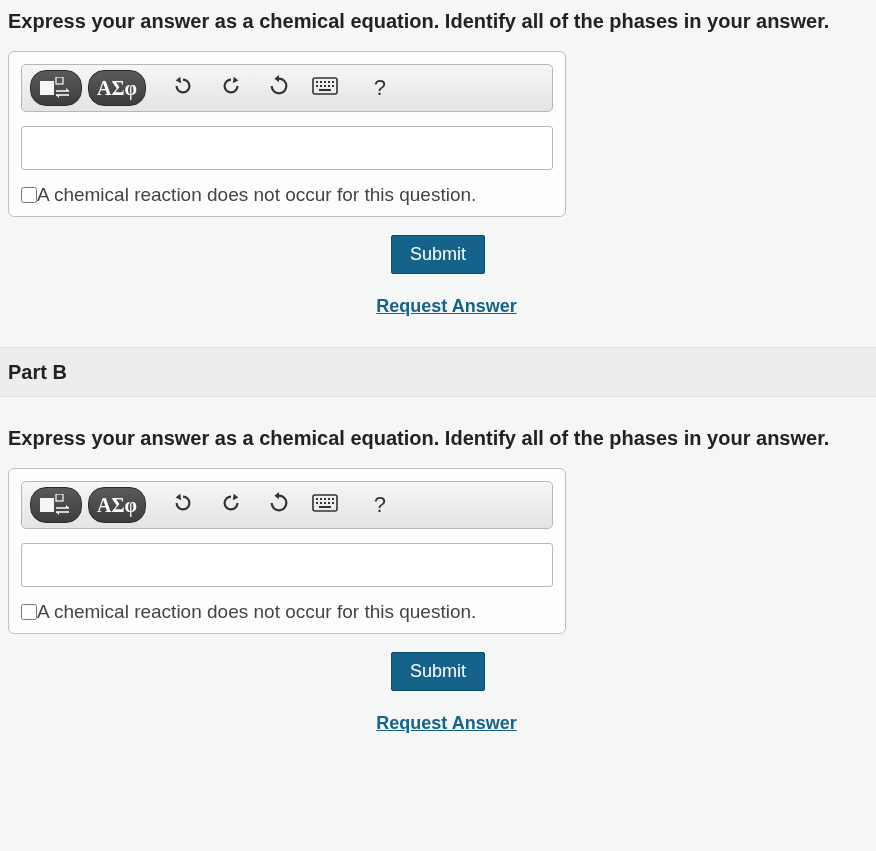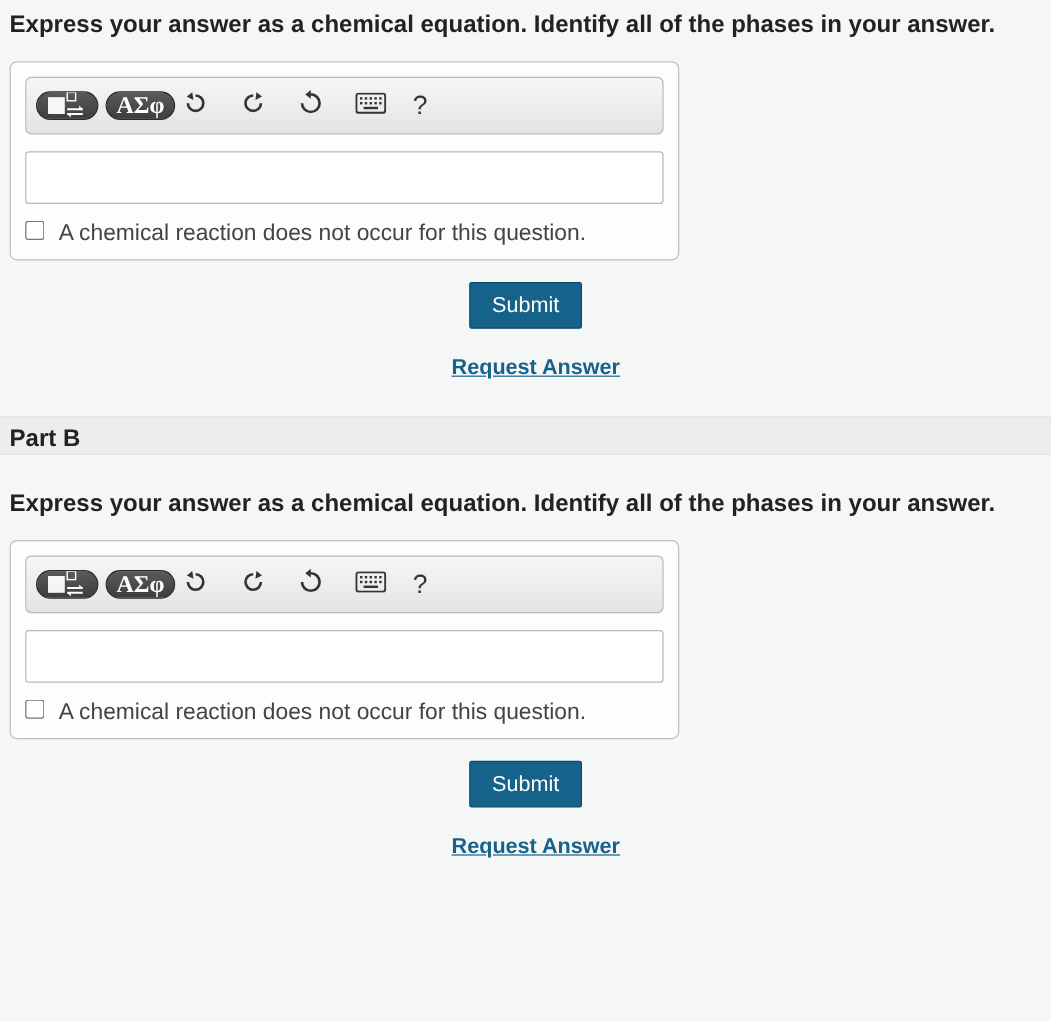--- a/index.html
+++ b/index.html
@@ -35,26 +35,26 @@
     border: 1px solid #b8b8b8;
     border-radius: 5px;
     height: 48px;
     display: flex;
     align-items: center;
     padding: 0 8px;
     gap: 6px;
     margin-bottom: 14px;
   }
   .tbtn {
-    height: 24px;
+    height: 36px;
     min-width: 40px;
     border-radius: 16px;
     display: flex;
     align-items: center;
-    justify-content: flex-start;
+    justify-content: flex-end;
     font-size: 18px;
     cursor: pointer;
     color: #333;
   }
   .tbtn-dark {
     background: linear-gradient(#5a5a5a,#3d3d3d);
     border: 1px solid #2a2a2a;
     color: #fff;
     padding: 0 8px;
     font-weight: 600;
@@ -70,21 +70,22 @@
     height: 44px;
     border: 1px solid #b8b8b8;
     border-radius: 3px;
     background: #fff;
     padding: 6px 8px;
     font-size: 16px;
     margin-bottom: 14px;
   }
   .checkbox-row {
     display: flex;
-    gap: 12px;
+    align-items: center;
+    gap: 0;
     font-size: 19px;
     color: #444;
   }
   .checkbox-row input[type=checkbox]{
     width: 16px; height:16px;
   }
   .action-row {
     display: flex;
     align-items: center;
     gap: 22px;
@@ -110,26 +111,26 @@
     margin-left: 17px;
   }
   .part-header {
     font-size: 20px;
     font-weight: 700;
     color: #222;
     margin: 14px 0 34px 0;
   }
   .divider-band {
     background: #ecedee;
-    height: 32px;
+    height: 50px;
     margin: 0 -8px;
     border-top: 1px solid #e0e0e0;
     border-bottom: 1px solid #e0e0e0;
     display:flex;
-    align-items:flex-end;
+    align-items:center;
     padding-left:8px;
   }
   .greek { font-family: "Times New Roman", serif; font-size:20px;}
   .qmark { font-size:22px; font-weight:400; color:#333; }
 </style>
 </head>
 <body>
 
 <div>
   <p class="instruction-text">Express your answer as a chemical equation. Identify all of the phases in your answer.</p>

